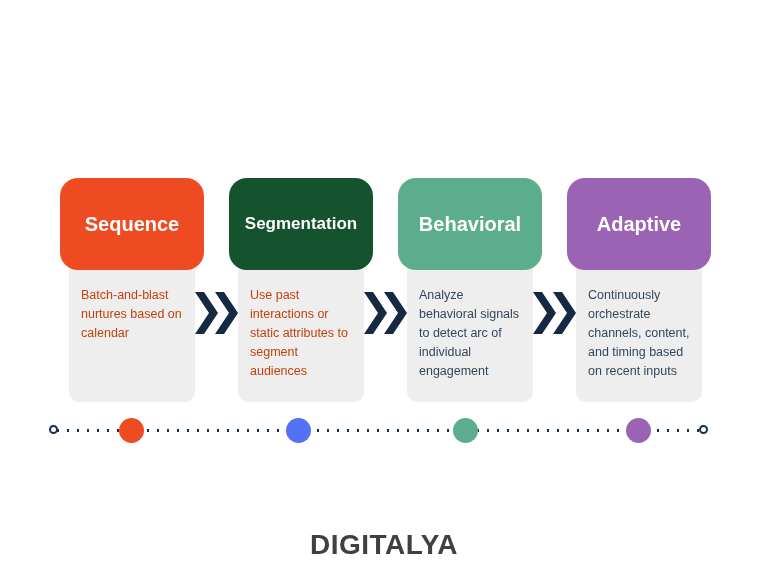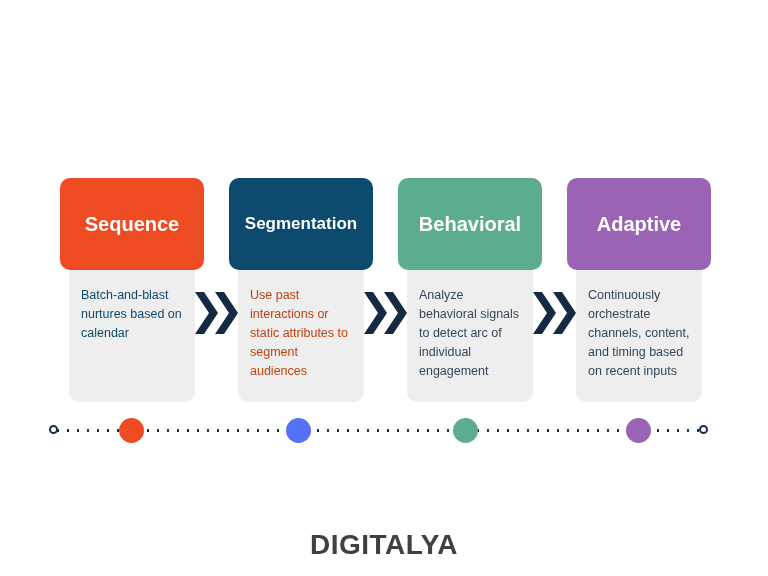--- a/index.html
+++ b/index.html
@@ -24,21 +24,21 @@
     line-height: 58px;
     color: #1C3654;
   }
   .card {
     position: absolute;
     top: 178px;
     width: 144px;
   }
   .card-header {
     height: 92px;
-    border-radius: 10px;
+    border-radius: 18px;
     display: flex;
     align-items: center;
     justify-content: center;
     color: #ffffff;
     font-weight: 700;
     font-size: 20px;
     text-align: center;
     position: relative;
     z-index: 2;
   }
@@ -102,25 +102,25 @@
 </head>
 <body>
 
 <div class="stage">
 
 
   <div class="card" style="left:60px;">
     <div class="card-header" style="background: rgb(238, 75, 35);">
       <span>Sequence</span>
     </div>
-    <div class="card-body" style="color: #0c4a6e;">Batch-and-blast nurtures based on calendar</div>
+    <div class="card-body" style="color: #c2410c;">Batch-and-blast nurtures based on calendar</div>
   </div>
 
   <div class="card" style="left:229px;">
-    <div class="card-header" style="background: #0c4a6e;">
+    <div class="card-header" style="background: #14532d;">
       <span>Segmentation</span>
     </div>
     <div class="card-body" style="color: #c2410c;">Use past interactions or static attributes to segment audiences</div>
   </div>
 
   <div class="card" style="left:398px;">
     <div class="card-header" style="background: rgb(91, 173, 141);">
       <span>Behavioral</span>
     </div>
     <div class="card-body" style="color: rgb(51, 71, 92);">Analyze behavioral signals to detect arc of individual engagement</div>

